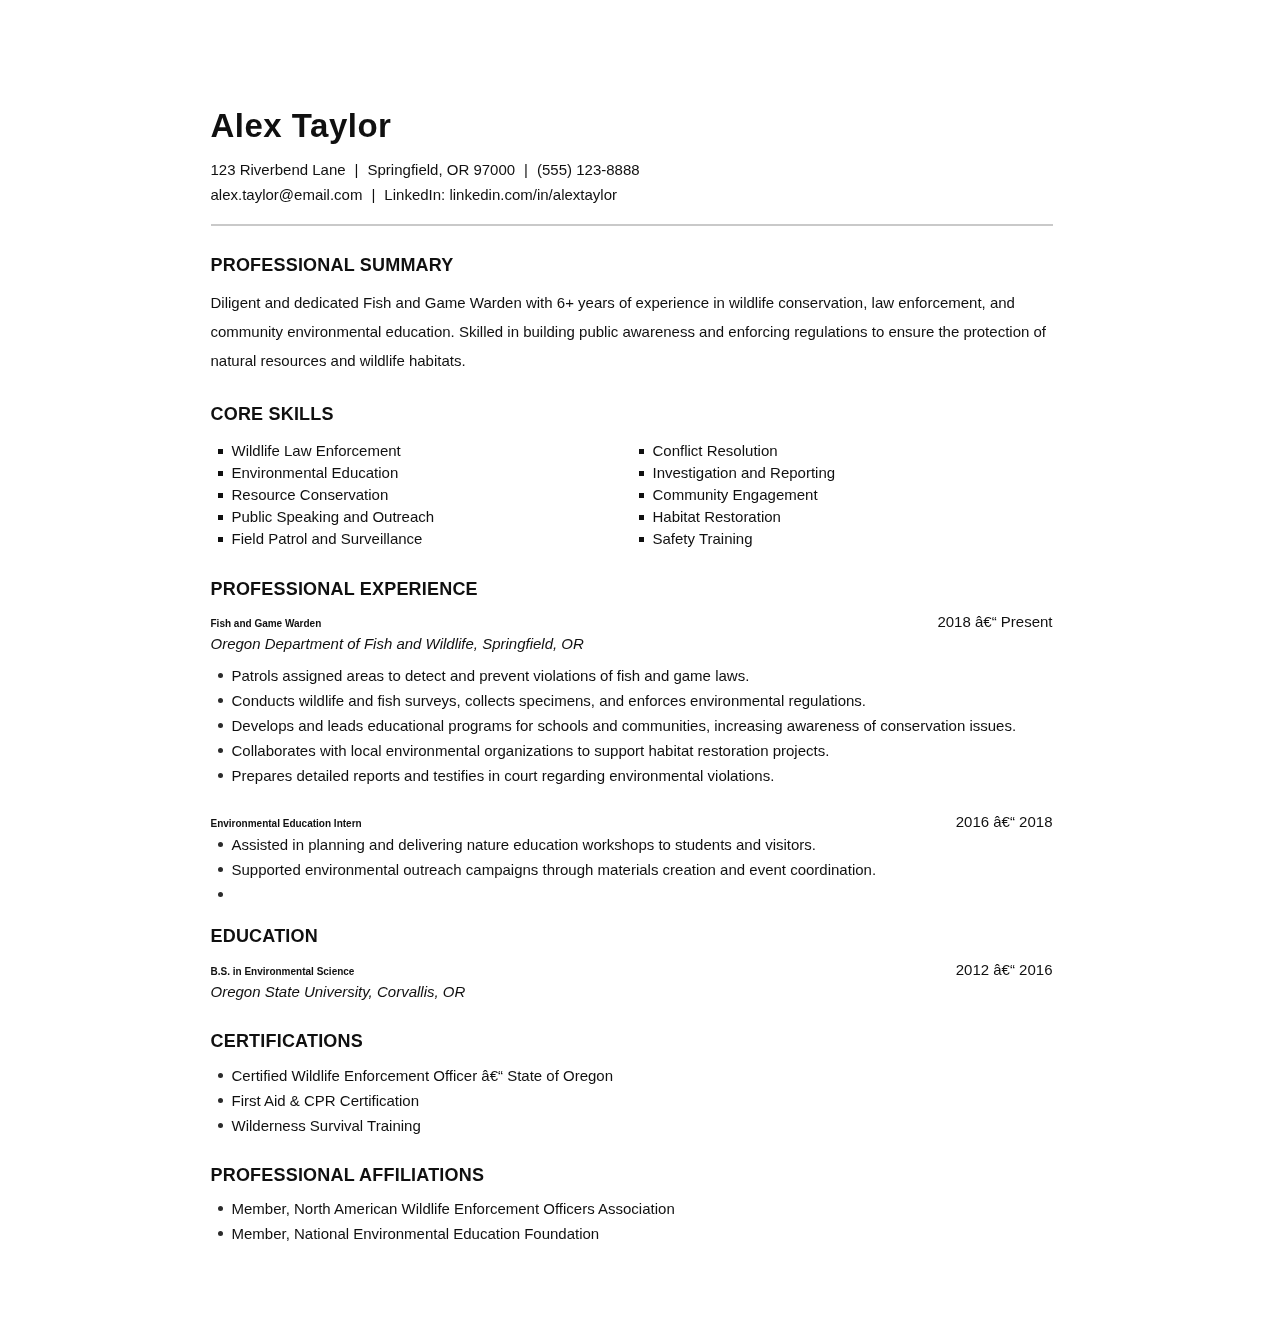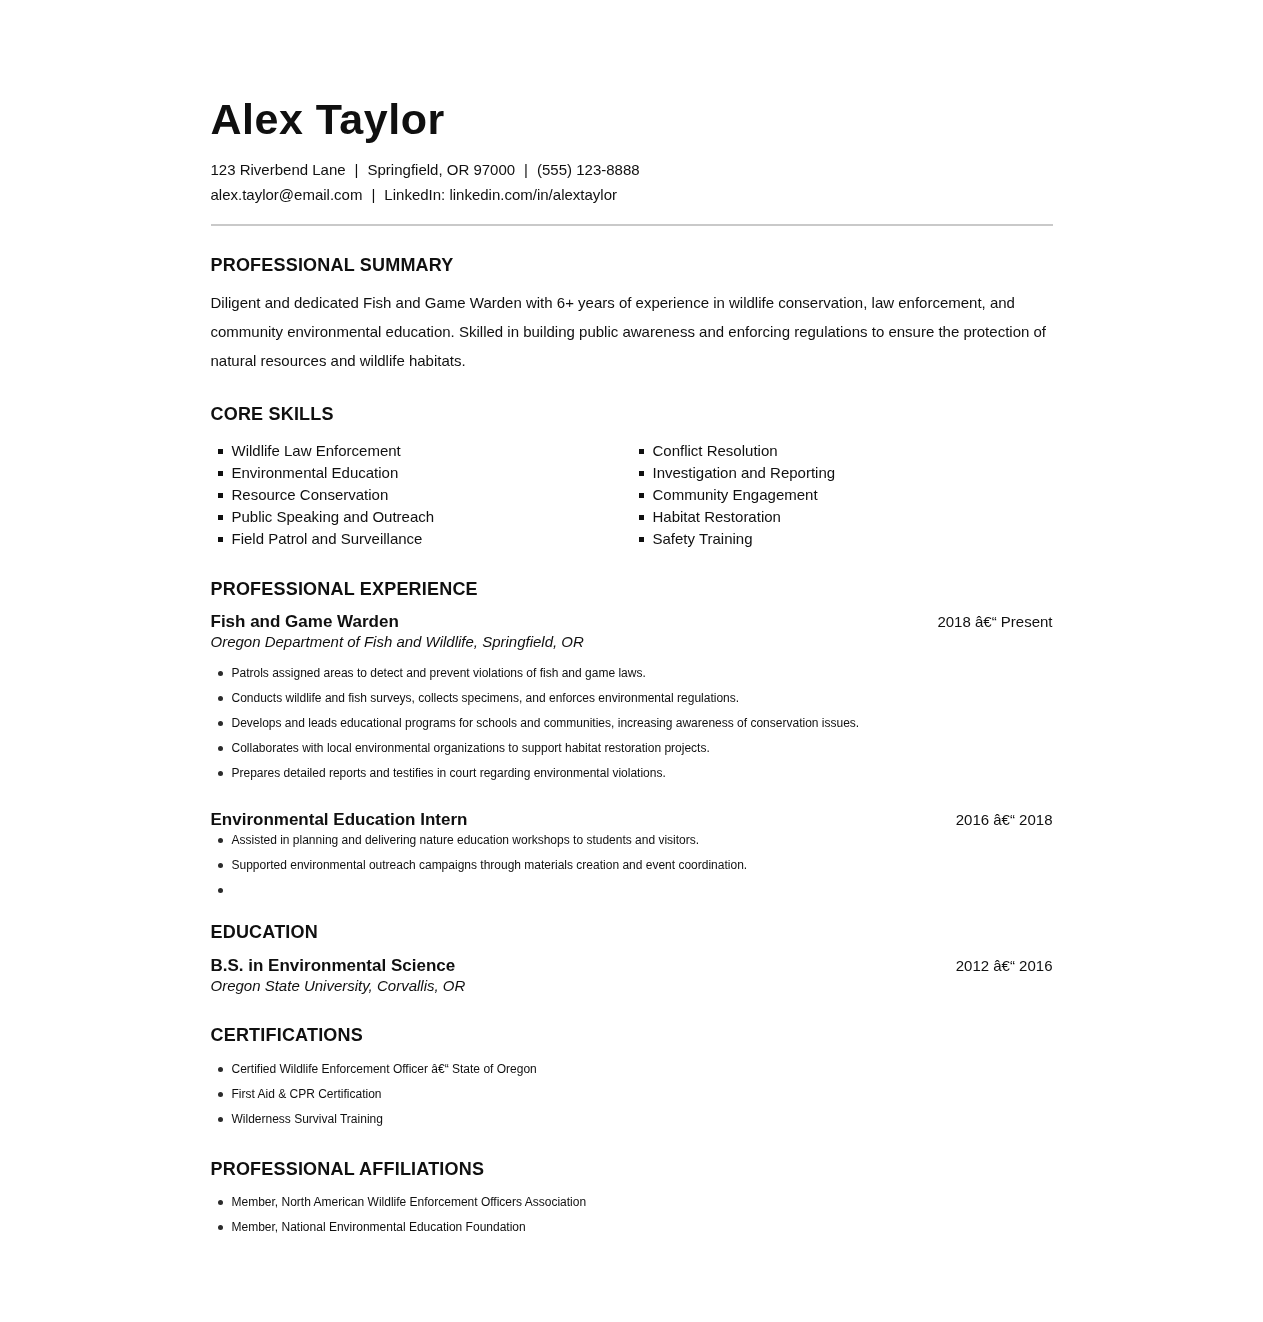--- a/index.html
+++ b/index.html
@@ -16,24 +16,24 @@
   }
   .page {
     width: 842px;
     margin: 0 auto;
     padding-top: 90px;
     padding-bottom: 80px;
   }
 
   
   .name {
-    font-size: 43px;
+    font-size: 33px;
     font-weight: 700;
     letter-spacing: 0.5px;
-    margin: 4px 0 11px 0;
+    margin: 16px 0 11px 0;
     line-height: 1.2;
   }
   .contact-line {
     font-size: 15px;
     line-height: 25px;
     white-space: nowrap;
   }
   .sep {
     display: inline-block;
     margin: 0 9px;
@@ -87,21 +87,21 @@
 
   
   .bullet-list {
     list-style: none;
     margin: 0;
     padding: 0;
   }
   .bullet-list li {
     display: flex;
     align-items: flex-start;
-    font-size: 12px;
+    font-size: 15px;
     line-height: 21px;
     margin-bottom: 4px;
     text-align: right;
   }
   .dot-bullet {
     flex: none;
     width: 5px;
     height: 5px;
     border-radius: 50%;
     background: #2b2b2b;
@@ -109,21 +109,21 @@
   }
 
   .job { margin-top: 2px; }
   .job + .job { margin-top: 26px; }
   .entry-header {
     display: flex;
     justify-content: space-between;
     align-items: baseline;
   }
   .entry-title {
-    font-size: 17px;
+    font-size: 10px;
     font-weight: 700;
     line-height: 20px;
   }
   .entry-dates {
     font-size: 15px;
     font-weight: 400;
     line-height: 20px;
     text-align: center;
   }
   .entry-subtitle {

